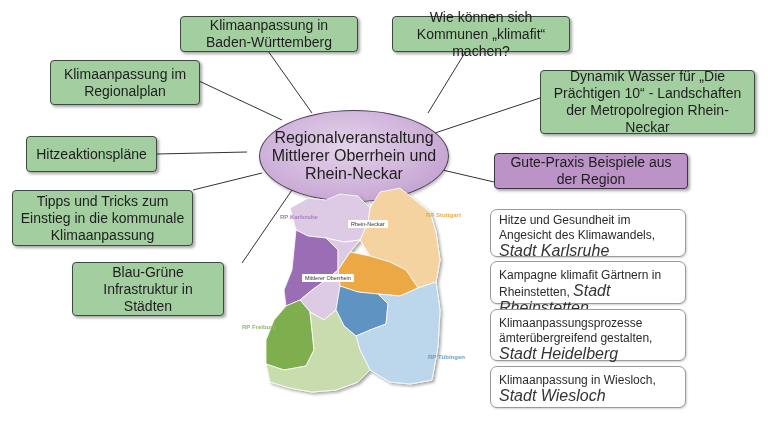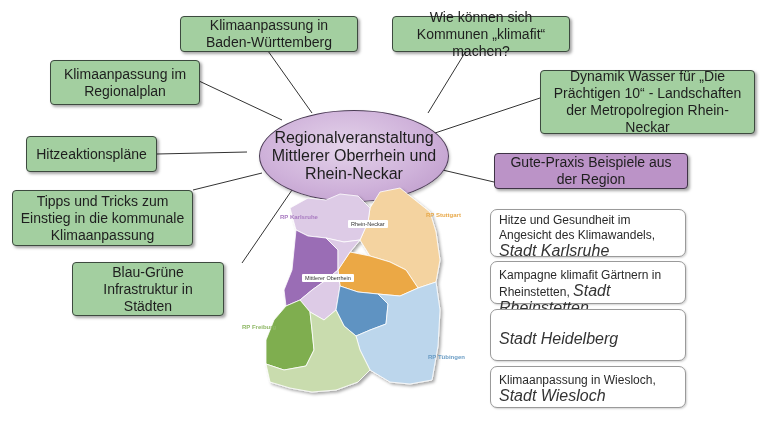--- a/index.html
+++ b/index.html
@@ -68,21 +68,21 @@
 
 <div class="example" style="top:209px;height:48px;">
   <span>Hitze und Gesundheit im Angesicht des Klimawandels,</span><br>
   <span class="city">Stadt Karlsruhe</span>
 </div>
 <div class="example" style="top:261px;height:43px;padding-top:6px;">
   <span>Kampagne klimafit Gärtnern in Rheinstetten,</span>
   <span class="city">Stadt Rheinstetten</span>
 </div>
 <div class="example" style="top:309px;height:52px;padding-top:6px;">
-  <br>
+  <span>Klimaanpassungsprozesse ämterübergreifend gestalten,</span><br>
   <span class="city">Stadt Heidelberg</span>
 </div>
 <div class="example" style="top:366px;height:42px;padding-top:6px;">
   <span>Klimaanpassung in Wiesloch,</span><br>
   <span class="city">Stadt Wiesloch</span>
 </div>
 
 <div class="map">
   <svg width="240" height="235" viewBox="0 0 240 235">
     <defs>

